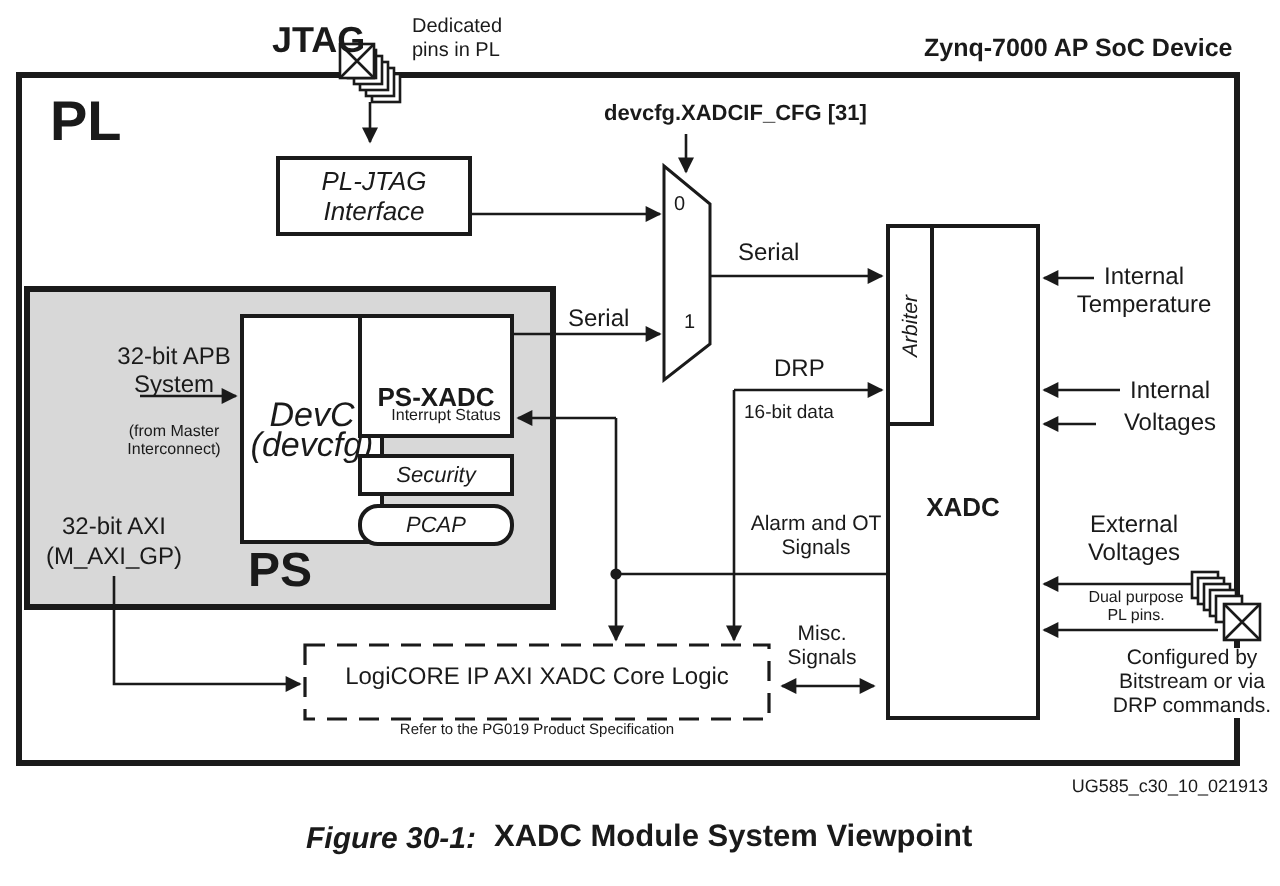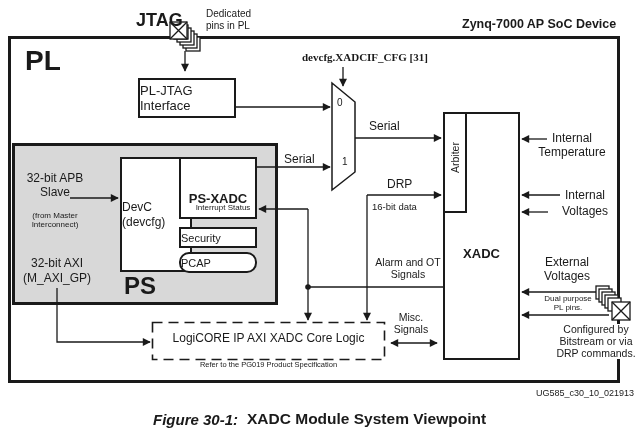--- a/index.html
+++ b/index.html
@@ -5,32 +5,32 @@
   html,body{margin:0;padding:0;background:#ffffff;}
   #stage{position:relative;width:640px;height:443px;background:#ffffff;overflow:hidden;
          font-family:"Liberation Sans","DejaVu Sans",sans-serif;color:#1a1a1a;}
   .box{position:absolute;box-sizing:border-box;background:#ffffff;border:2px solid #1a1a1a;}
   .lbl{position:absolute;white-space:nowrap;color:#1a1a1a;}
   .ctr{text-align:center;}
   .outer{border:3px solid #1a1a1a;background:transparent;}
   .psbox{border:3px solid #1a1a1a;background:#d8d8d8;}
   .muxnum{font-size:10px;}
   svg{position:absolute;left:0;top:0;pointer-events:none;}
-  .flexcol{display:flex;flex-direction:column;justify-content:center;}
+  .flexcol{display:flex;flex-direction:column;align-items:center;justify-content:center;font-style:italic;}
 </style>
 </head>
 <body>
 
 <div id="stage">
 
   <div class="box outer" style="left:8px;top:36px;width:612px;height:347px;"></div>
 
   <div class="box psbox" style="left:12px;top:143px;width:266px;height:162px;"></div>
 
-  <div class="box flexcol" style="left:120px;top:157px;width:72px;height:115px;font-size:12px;line-height:15px;">
+  <div class="box flexcol" style="left:120px;top:157px;width:72px;height:115px;font-size:17px;line-height:15px;">
     <span>DevC</span>
     <span>(devcfg)</span>
   </div>
 
   <div class="box" style="left:179px;top:157px;width:78px;height:62px;">
     <div class="lbl ctr" style="left:0;right:0;top:32px;font-size:13px;font-weight:bold;">PS-XADC</div>
     <div class="lbl ctr" style="left:10px;right:0;top:44px;font-size:8px;">Interrupt Status</div>
   </div>
 
   <div class="box flexcol" style="left:179px;top:227px;width:78px;height:21px;font-size:11px;">
@@ -126,31 +126,31 @@
 
   <div class="lbl" style="left:136px;top:10px;font-size:18px;font-weight:bold;">JTAG</div>
 
   <div class="lbl" style="left:206px;top:8px;font-size:10px;line-height:11.5px;">
     <div>Dedicated</div>
     <div>pins in PL</div>
   </div>
 
   <div class="lbl" style="left:25px;top:45px;font-size:28px;font-weight:bold;">PL</div>
 
-  <div class="lbl" style="left:302px;top:51px;font-size:11px;font-weight:bold;font-family:Liberation Serif, serif;">devcfg.XADCIF_CFG [31]</div>
+  <div class="lbl" style="left:302px;top:51px;font-size:11px;font-weight:bold;">devcfg.XADCIF_CFG [31]</div>
 
   <div class="lbl muxnum" style="left:337px;top:97px;">0</div>
   <div class="lbl muxnum" style="left:342px;top:156px;">1</div>
 
   <div class="lbl" style="left:369px;top:119px;font-size:12px;">Serial</div>
   <div class="lbl" style="left:284px;top:152px;font-size:12px;">Serial</div>
 
-  <div class="lbl ctr" style="left:16px;top:172px;width:78px;font-size:12px;line-height:13.5px;">
+  <div class="lbl ctr" style="left:16px;top:172px;width:78px;font-size:12px;line-height:13.5px;padding-left:32px;">
     <div>32-bit APB</div>
-    <div>Slave</div>
+    <div>System</div>
     <div style="font-size:8px;line-height:9px;margin-top:12px;">
       <div>(from Master</div>
       <div>Interconnect)</div>
     </div>
   </div>
 
   <div class="lbl ctr" style="left:10px;top:256px;width:94px;font-size:12px;line-height:14.5px;">
     <div>32-bit AXI</div>
     <div>(M_AXI_GP)</div>
   </div>

